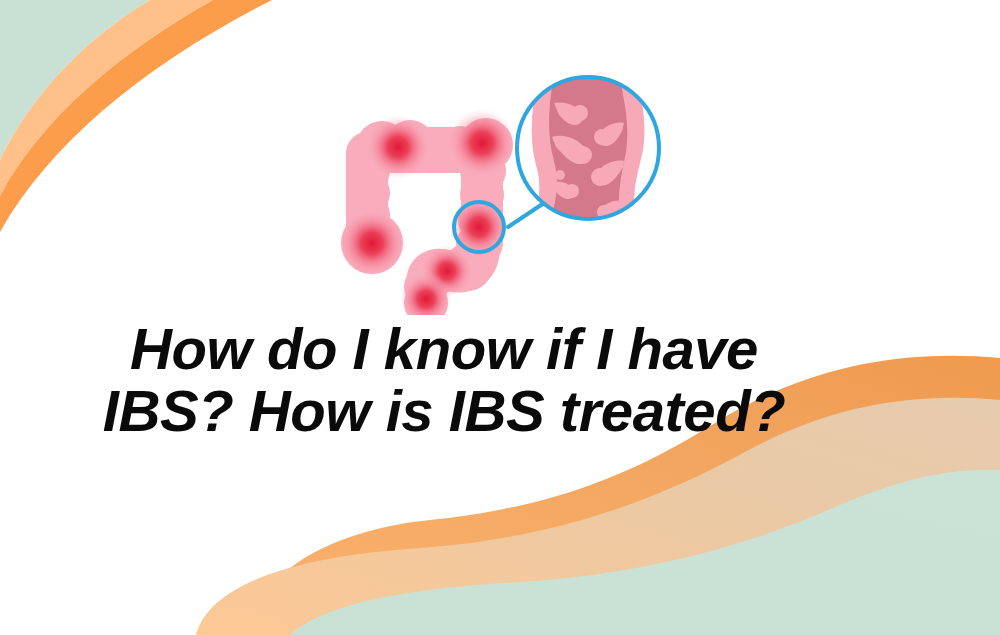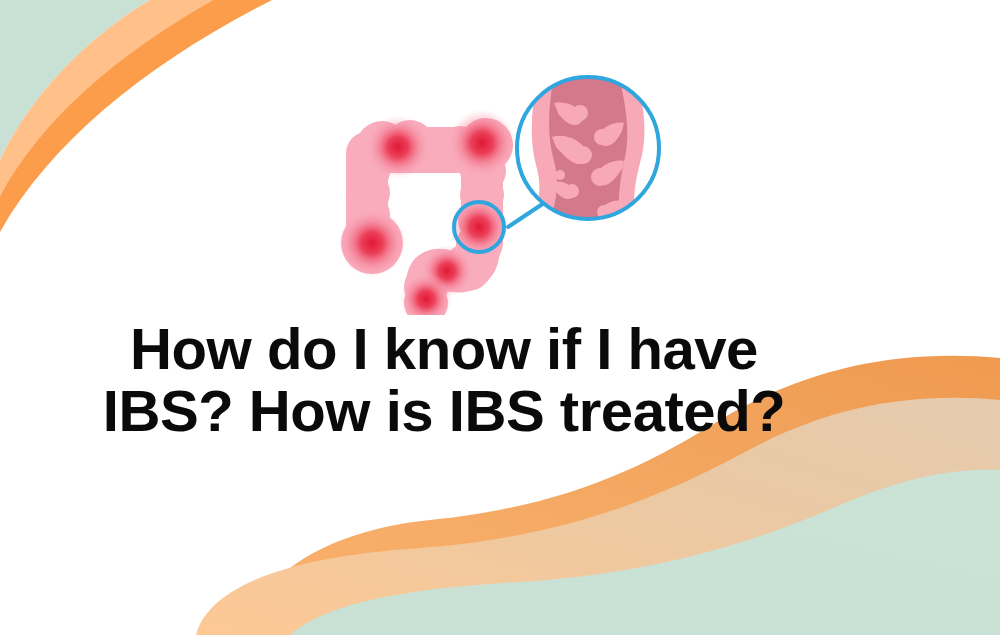--- a/index.html
+++ b/index.html
@@ -36,20 +36,21 @@
     height: 240px;
   }
 
   
   #heading-block {
     position: absolute;
     left: 0;
     top: 318px;
     width: 888px;
     text-align: center;
+    font-style: italic;
   }
   .heading-line {
     display: block;
     font-family: "Liberation Sans", sans-serif;
     font-weight: bold;
     font-size: 57px;
     line-height: 62px;
     letter-spacing: -0.5px;
     color: #0a0a0a;
     white-space: nowrap;

